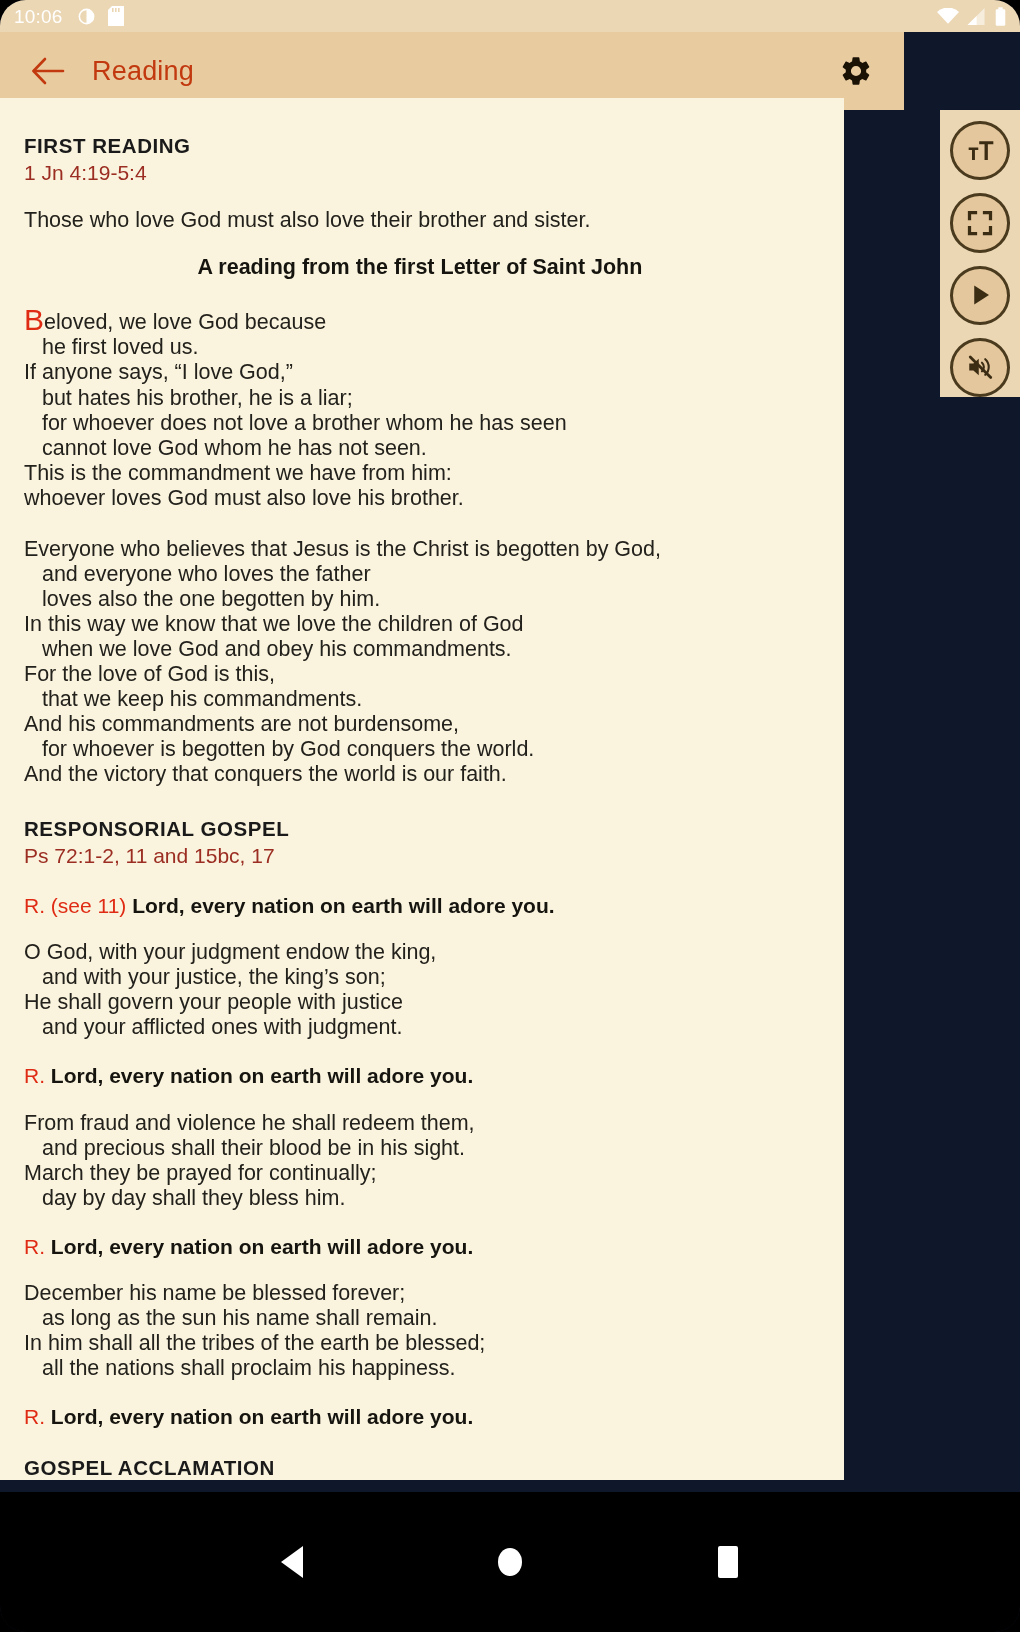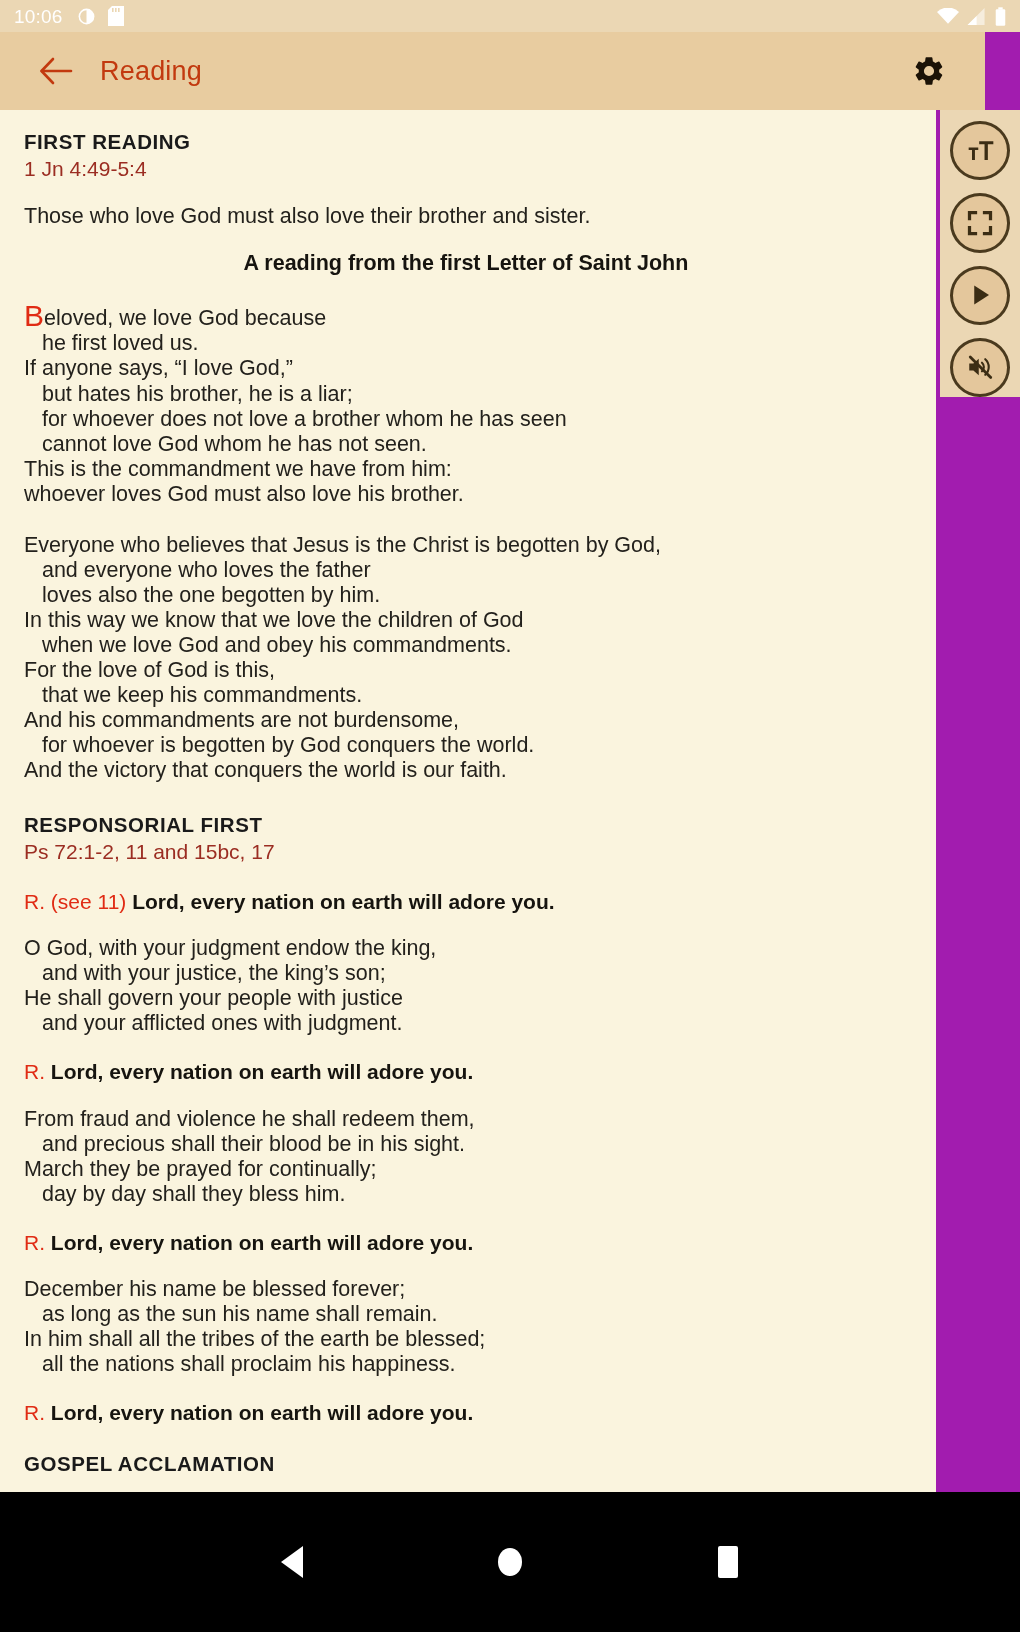--- a/index.html
+++ b/index.html
@@ -5,22 +5,23 @@
   * { margin:0; padding:0; box-sizing:border-box; }
   html, body {
     width:1020px; height:1632px;
     background:#000;
     font-family:"Liberation Sans", sans-serif;
     overflow:hidden;
   }
   .screen {
     position:relative;
     width:1020px; height:1632px;
-    background:#a21caf;
+    background:#0f172a;
     overflow:hidden;
+    border-radius:26px;
   }
 
   
   .status-bar {
     position:absolute; top:0; left:0;
     width:1020px; height:32px;
     background:#EBD7B4;
     display:flex; align-items:center;
     padding:0 14px;
     color:#FFFFFF;
@@ -29,24 +30,24 @@
     font-size:19px; letter-spacing:.2px;
     color:#FFFFFF; line-height:1;
   }
   .status-left-icons { display:flex; align-items:center; gap:12px; margin-left:14px; }
   .status-right { margin-left:auto; display:flex; align-items:center; gap:8px; }
   .sb-ico { display:block; }
 
   
   .app-bar {
     position:absolute; top:32px; left:0;
-    width:985px; height:78px;
+    width:904px; height:78px;
     background:#E8CCA0;
     display:flex; align-items:center;
-    padding:0 30px;
+    padding:0 22px;
   }
   .back-btn {
     width:52px; height:52px;
     display:flex; align-items:center; justify-content:center;
     cursor:pointer;
   }
   .app-title {
     font-size:27px;
     color:#C2390F;
     margin-left:18px;
@@ -55,25 +56,25 @@
   }
   .settings-btn {
     margin-left:auto;
     width:52px; height:52px;
     display:flex; align-items:center; justify-content:center;
     cursor:pointer;
   }
 
   
   .content {
-    position:absolute; top:110px; left:0;
-    width:936px; height:1382px;
+    position:absolute; top:98px; left:0;
+    width:844px; height:1382px;
     background:#FAF4DE;
     overflow:hidden;
-    padding:20px 28px 0 24px;
+    padding:36px 28px 0 24px;
   }
 
   .sec-head {
     font-size:20.5px;
     font-weight:bold;
     color:#1A1A1A;
     letter-spacing:.55px;
     line-height:1.18;
   }
   .sec-ref {
@@ -205,21 +206,21 @@
       <svg width="34" height="34" viewBox="0 0 24 24">
         <path fill="#1B1206" d="M19.14 12.94a7.5 7.5 0 0 0 .06-.94 7.5 7.5 0 0 0-.06-.94l2.03-1.58a.5.5 0 0 0 .12-.62l-1.92-3.32a.5.5 0 0 0-.6-.22l-2.39.96a7.2 7.2 0 0 0-1.62-.94l-.36-2.54a.5.5 0 0 0-.5-.42h-3.84a.5.5 0 0 0-.5.42l-.36 2.54c-.58.24-1.12.56-1.62.94l-2.39-.96a.5.5 0 0 0-.6.22L2.67 8.86a.5.5 0 0 0 .12.62l2.03 1.58a7.5 7.5 0 0 0 0 1.88L2.79 14.52a.5.5 0 0 0-.12.62l1.92 3.32c.12.22.38.3.6.22l2.39-.96c.5.38 1.04.7 1.62.94l.36 2.54c.04.24.25.42.5.42h3.84c.25 0 .46-.18.5-.42l.36-2.54c.58-.24 1.12-.56 1.62-.94l2.39.96c.22.08.48 0 .6-.22l1.92-3.32a.5.5 0 0 0-.12-.62l-2.03-1.58zM12 15.6A3.6 3.6 0 1 1 12 8.4a3.6 3.6 0 0 1 0 7.2z"></path>
       </svg>
     </span>
   </div>
 
   <div class="content">
 
     <div>
       <div class="sec-head">FIRST READING</div>
-      <div class="sec-ref">1 Jn 4:49-5:4</div>
+      <div class="sec-ref">1 Jn 4:19-5:4</div>
       <div class="para">Those who love God must also love their brother and sister.</div>
       <div class="para bold">A reading from the first Letter of Saint John</div>
       <div class="gap-l"></div>
       <div class="verse"><span class="dropcap">B</span><span>eloved, we love God because
    he first loved us.
 If anyone says, “I love God,”
    but hates his brother, he is a liar;
    for whoever does not love a brother whom he has seen
    cannot love God whom he has not seen.
 This is the commandment we have from him:
@@ -233,21 +234,21 @@
 For the love of God is this,
    that we keep his commandments.
 And his commandments are not burdensome,
    for whoever is begotten by God conquers the world.
 And the victory that conquers the world is our faith.</div>
     </div>
 
     <div class="gap-l"></div>
 
     <div>
-      <div class="sec-head">RESPONSORIAL FIRST</div>
+      <div class="sec-head">RESPONSORIAL GOSPEL</div>
       <div class="sec-ref">Ps 72:1-2, 11 and 15bc, 17</div>
 
       <div class="resp"><span class="r-mark">R. (see 11)</span> <span class="r-text">Lord, every nation on earth will adore you.</span></div>
 
       <div class="gap-s"></div>
       <div class="verse">O God, with your judgment endow the king,
    and with your justice, the king’s son;
 He shall govern your people with justice
    and your afflicted ones with judgment.</div>
 

